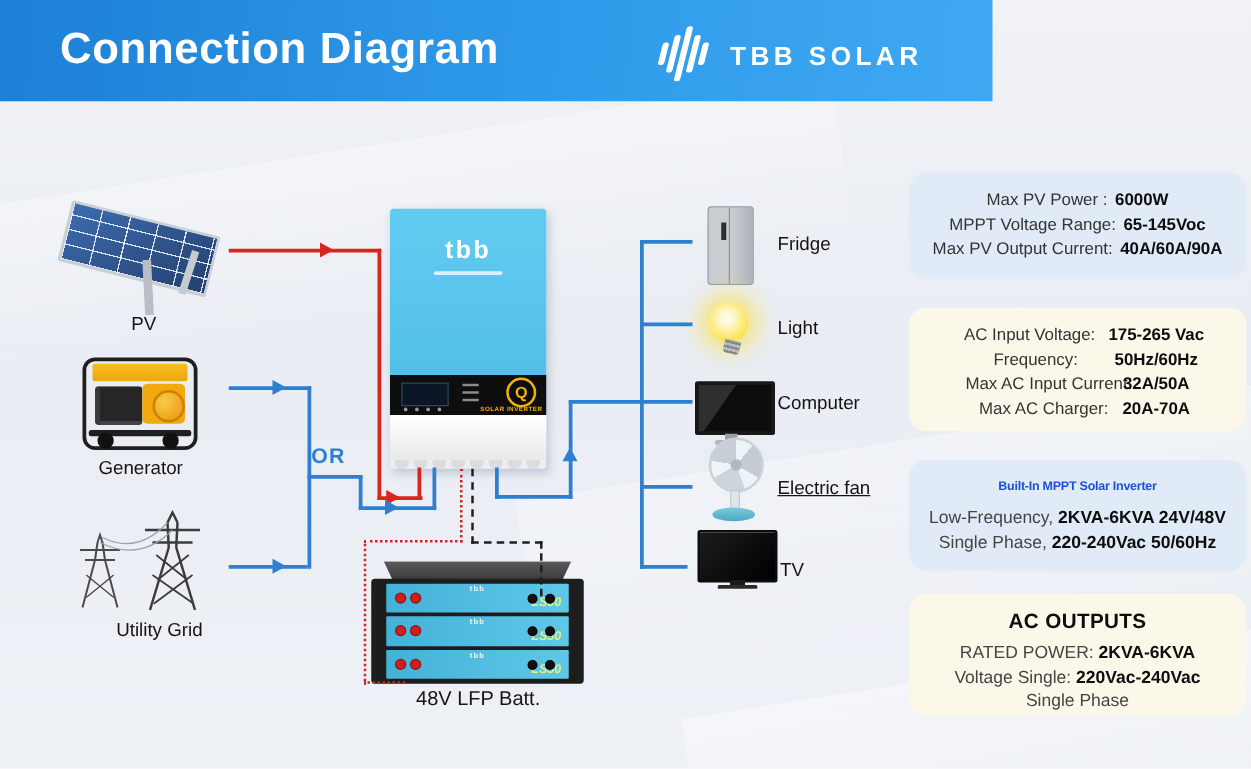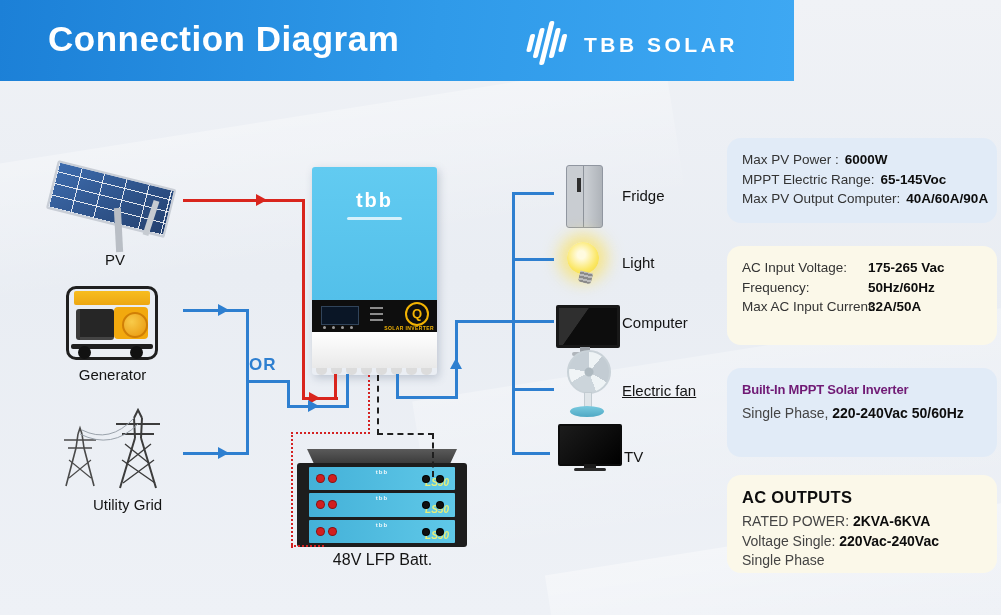--- a/index.html
+++ b/index.html
@@ -96,28 +96,28 @@
   .monitor-base{position:absolute;left:572px;top:352px;width:26px;height:4px;background:#b0b5bb;border-radius:2px;}
   .fan-head{position:absolute;left:567px;top:350px;width:40px;height:40px;border-radius:50%;border:2px solid #c9d2d8;
     background:radial-gradient(circle at 50% 50%,#aeb9c0 0 4px,transparent 5px),
       conic-gradient(#eef3f5 0 40deg,#c3ccd3 40deg 120deg,#eef3f5 120deg 160deg,#ccd5db 160deg 240deg,#f0f4f6 240deg 280deg,#c6cfd6 280deg 360deg);}
   .fan-neck{position:absolute;left:584px;top:392px;width:6px;height:14px;background:#dfe5e9;border:1px solid #c2cbd1;}
   .fan-base{position:absolute;left:570px;top:406px;width:34px;height:11px;border-radius:50%;background:linear-gradient(180deg,#79cadf,#4fa8c4);}
   .tv{position:absolute;left:558px;top:424px;width:60px;height:38px;background:linear-gradient(135deg,#1c1c1c,#000);border:2px solid #0c0c0c;border-radius:2px;}
   .tv-neck{position:absolute;left:584px;top:464px;width:12px;height:4px;background:#1a1a1a;}
   .tv-base{position:absolute;left:574px;top:468px;width:32px;height:3px;background:#2a2a2a;border-radius:2px;}
   
-  .panel{position:absolute;left:727px;width:270px;border-radius:14px;box-sizing:border-box;padding:12px 15px;}
+  .panel{position:absolute;left:727px;width:270px;border-radius:14px;box-sizing:border-box;padding:12px 15px;text-align:center;}
   .panel.bluebg{background:#e1ebf7;}
   .panel.creambg{background:#fbf8e9;}
   .prow{font-size:13.5px;line-height:19.5px;color:#333;white-space:nowrap;}
   .prow b{color:#0d0d0d;margin-left:6px;}
   .pcol-label{display:inline-block;width:126px;color:#333;}
   .pcol-val{font-weight:bold;color:#0d0d0d;}
-  .p3-title{font-size:13px;font-weight:bold;color:#701a75;line-height:20px;margin-bottom:4px;letter-spacing:-.2px;}
+  .p3-title{font-size:10px;font-weight:bold;color:#1d4ed8;line-height:20px;margin-bottom:4px;letter-spacing:-.2px;}
   .p4-title{font-size:16.5px;font-weight:bold;color:#0d0d0d;line-height:21px;margin-bottom:4px;letter-spacing:.3px;}
   .mix{font-size:14px;line-height:19.5px;color:#444;white-space:nowrap;}
   .mix b{color:#0d0d0d;}
 </style>
 </head>
 <body>
 
 <div class="stage">
 
   <div class="streak s1"></div>
@@ -297,32 +297,34 @@
   <div class="dot-v" style="left:368px;top:375px;height:59px;"></div>
   <div class="dot-h" style="left:291px;top:432px;width:79px;"></div>
   <div class="dot-v" style="left:291px;top:432px;height:116px;"></div>
   <div class="dot-h" style="left:291px;top:545px;width:33px;"></div>
   <div class="dash-v" style="left:377px;top:375px;height:60px;"></div>
   <div class="dash-h" style="left:377px;top:433px;width:57px;"></div>
   <div class="dash-v" style="left:432px;top:433px;height:44px;"></div>
 
   <div class="panel bluebg" style="top:138px;height:85px;">
     <div class="prow"><span>Max PV Power :</span><b>6000W</b></div>
-    <div class="prow"><span>MPPT Electric Range:</span><b>65-145Voc</b></div>
-    <div class="prow"><span>Max PV Output Computer:</span><b>40A/60A/90A</b></div>
+    <div class="prow"><span>MPPT Voltage Range:</span><b>65-145Voc</b></div>
+    <div class="prow"><span>Max PV Output Current:</span><b>40A/60A/90A</b></div>
   </div>
 
   <div class="panel creambg" style="top:246px;height:99px;">
     <div class="prow"><span class="pcol-label">AC Input Voltage:</span><span class="pcol-val">175-265 Vac</span></div>
     <div class="prow"><span class="pcol-label">Frequency:</span><span class="pcol-val">50Hz/60Hz</span></div>
     <div class="prow"><span class="pcol-label">Max AC Input Current:</span><span class="pcol-val">32A/50A</span></div>
+    <div class="prow"><span class="pcol-label">Max AC Charger:</span><span class="pcol-val">20A-70A</span></div>
   </div>
 
   <div class="panel bluebg" style="top:368px;height:89px;">
     <div class="p3-title">Built-In MPPT Solar Inverter</div>
+    <div class="mix"><span>Low-Frequency, </span><b>2KVA-6KVA 24V/48V</b></div>
     <div class="mix"><span>Single Phase, </span><b>220-240Vac 50/60Hz</b></div>
   </div>
 
   <div class="panel creambg" style="top:475px;height:98px;">
     <div class="p4-title">AC OUTPUTS</div>
     <div class="mix"><span>RATED POWER: </span><b>2KVA-6KVA</b></div>
     <div class="mix"><span>Voltage Single: </span><b>220Vac-240Vac</b></div>
     <div class="mix"><span>Single Phase</span></div>
   </div>
 

